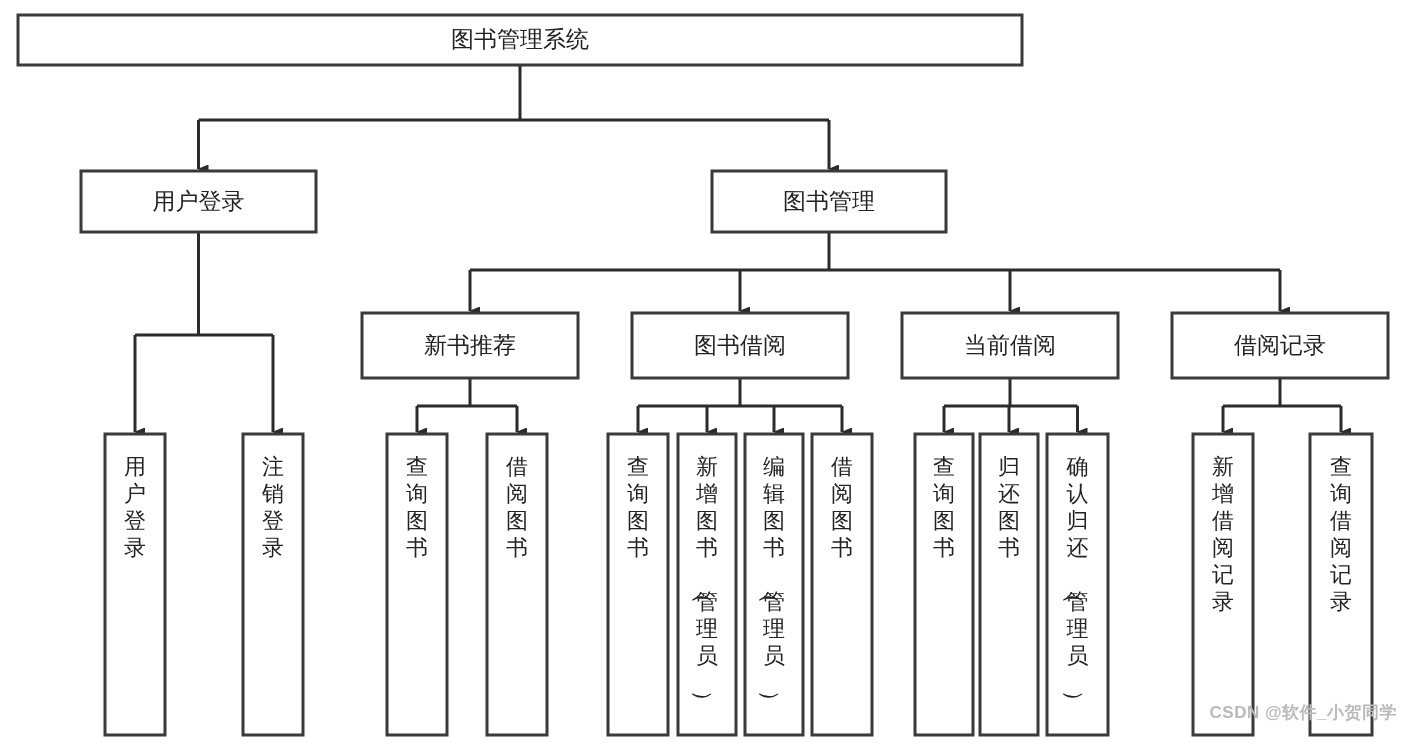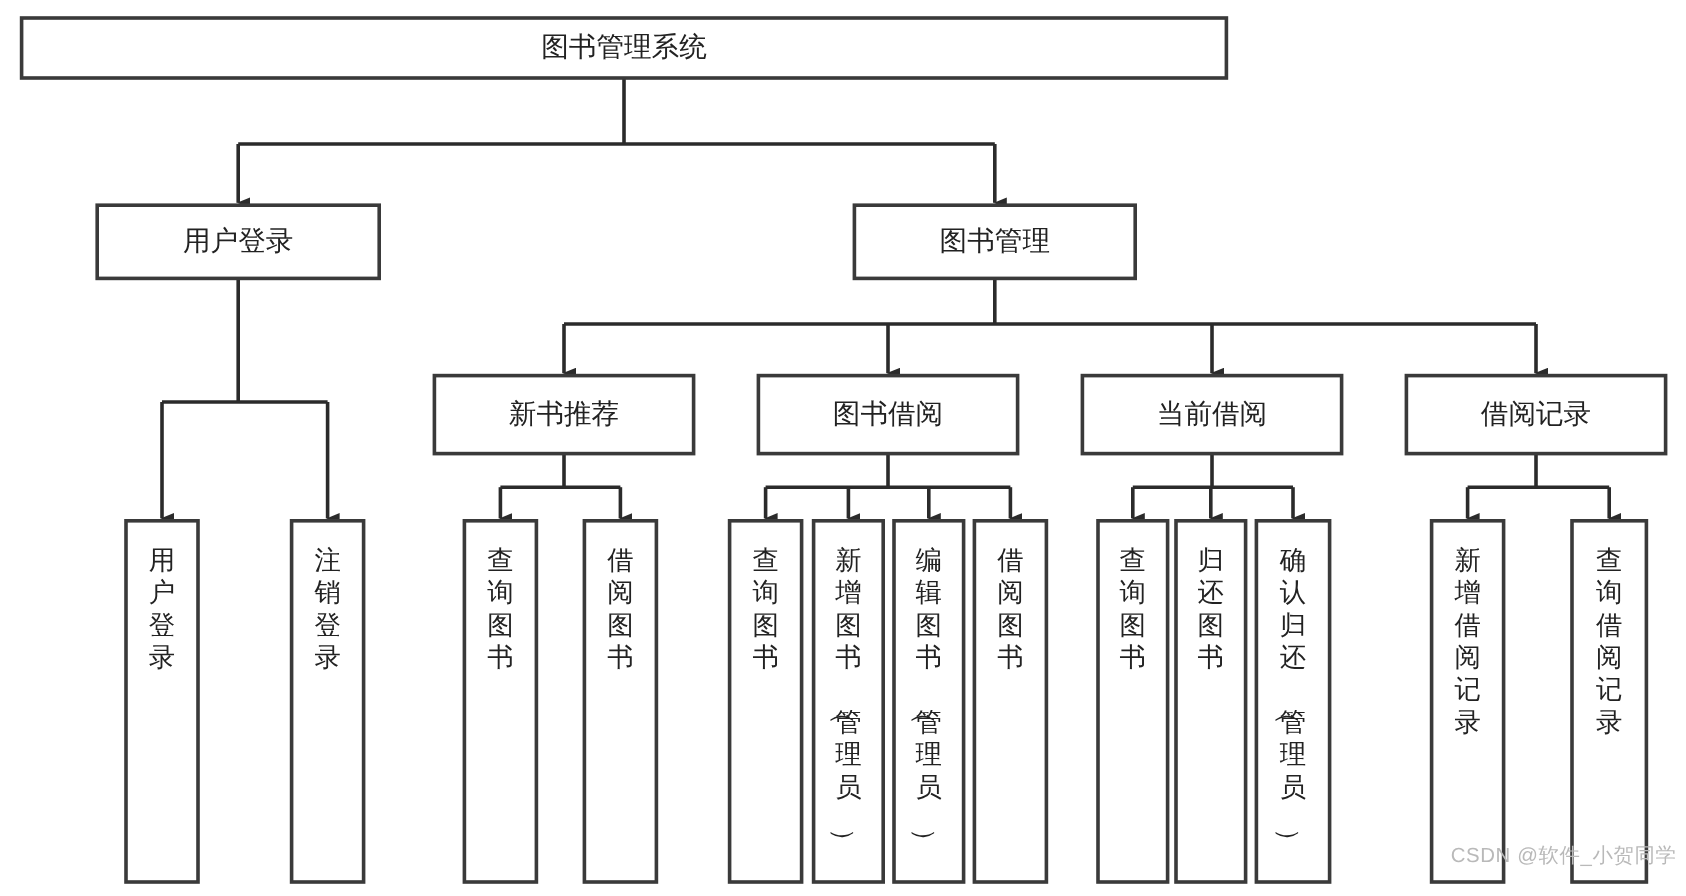--- a/index.html
+++ b/index.html
@@ -8,21 +8,21 @@
   #diagram-root{position:relative;width:1405px;height:730px;background:#fff;}
   svg#flow{position:absolute;left:0;top:0;width:1405px;height:747px;}
   .node-box{fill:#ffffff;stroke:#3a3a3a;stroke-width:3;}
   .edge{stroke:#2b2b2b;stroke-width:3;fill:none;}
   .node-label{font-family:"Liberation Sans","DejaVu Sans",sans-serif;
               fill:#222;font-size:23px;text-anchor:middle;dominant-baseline:middle;}
   .leaf-label{font-family:"Liberation Sans","DejaVu Sans",sans-serif;
               fill:#222;font-size:22px;text-anchor:middle;}
   .watermark{position:absolute;right:8px;bottom:6px;color:#b9b9b9;
              font-size:17px;font-family:"Liberation Sans","DejaVu Sans",sans-serif;
-             white-space:nowrap;letter-spacing:0.5px;}
+             white-space:nowrap;letter-spacing:0.5px;font-weight:bold;}
 </style>
 </head>
 <body>
 
 <div id="diagram-root">
   <svg id="flow" viewBox="0 0 1405 747">
     <defs>
       <marker id="arrow" markerWidth="9" markerHeight="11" refX="4.5" refY="10" orient="auto" markerUnits="userSpaceOnUse">
         <path d="M0,0 L9,0 L4.5,11 Z" fill="#2b2b2b"></path>
       </marker>

